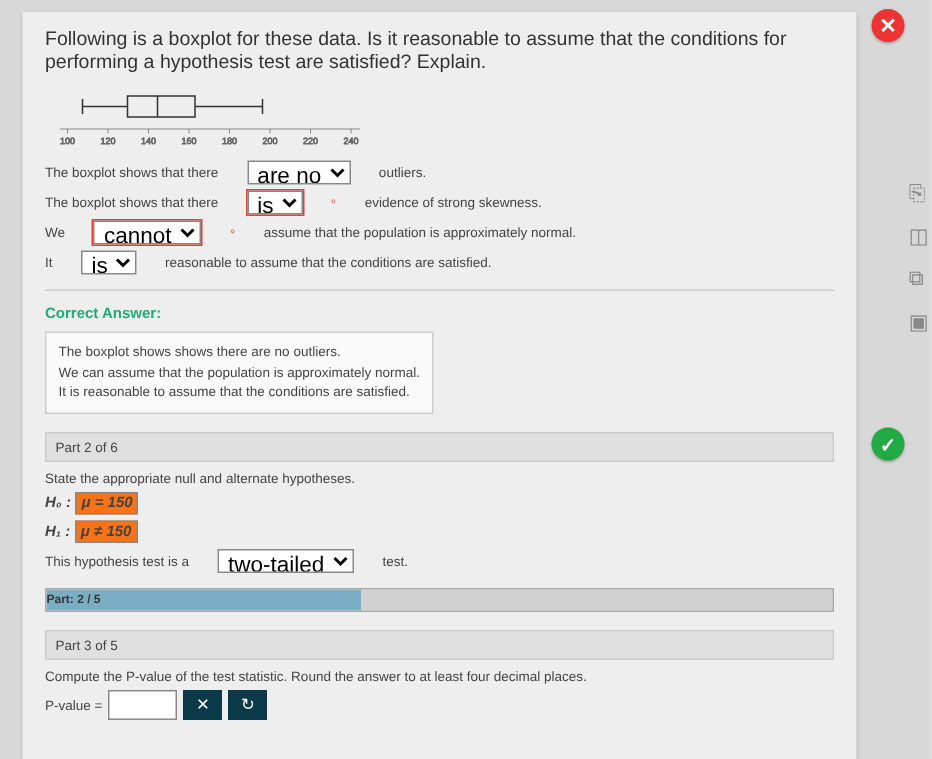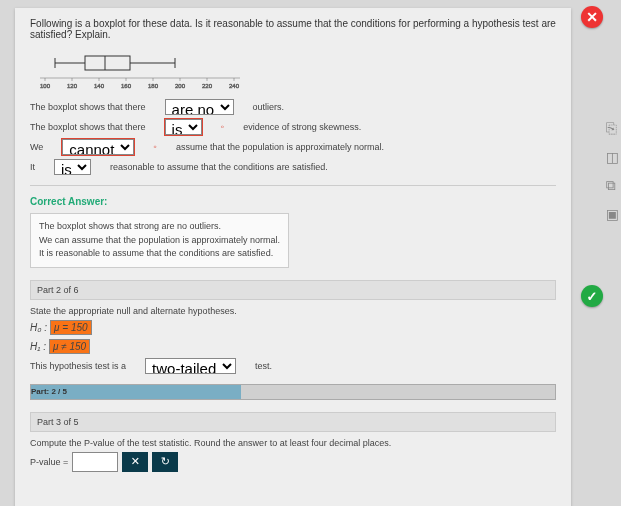--- a/index.html
+++ b/index.html
@@ -15,21 +15,21 @@
     position: relative;
   }
   .page {
     background: #eeeeee;
     margin: 8px 50px 8px 15px;
     padding: 10px 15px;
     box-shadow: 0 1px 3px rgba(0,0,0,0.2);
     min-height: 490px;
   }
   .question-text {
-    font-size: 10px;
+    font-size: 13px;
     color: #333;
     margin-bottom: 8px;
   }
   .boxplot-svg {
     width: 220px;
     height: 45px;
   }
   .stmt { margin: 4px 0; font-size: 9px; display:flex; align-items:center; flex-wrap:wrap; gap:19px;}
   select.inline {
     font-size: 15px;
@@ -51,21 +51,21 @@
     display:inline-block;
   }
   .part-header {
     background:#e0e0e0;
     border:1px solid #ccc;
     padding:4px 6px;
     font-size:9px;
     margin-top:12px;
     margin-bottom:6px;
   }
-  .hyp { font-style:italic; font-size:10px; margin:4px 0; display:flex; align-items:center; gap:3px;}
+  .hyp { font-style:italic; font-size:10px; margin:4px 0; display:flex; align-items:center; gap:3px;font-weight:bold;}
   .boxed { border:1px solid #888; padding:1px 3px; background:#f97316; }
   .progress-bar {
     height:14px;
     background: linear-gradient(to right, #7aaec4 0%, #7aaec4 40%, #d0d0d0 40%, #d0d0d0 100%);
     border:1px solid #aaa;
     margin-top:10px;
     display:flex;
     align-items:center;
     padding-left:0;
     font-size:8px;
@@ -176,21 +176,21 @@
   <div class="stmt">
     <span>It</span>
     <select class="inline"><option>is</option></select>
     <span>reasonable to assume that the conditions are satisfied.</span>
   </div>
 
   <hr class="sep">
 
   <div class="correct-header">Correct Answer:</div>
   <div class="answer-box">
-    <div>The boxplot shows that strong are no outliers.</div>
+    <div>The boxplot shows shows there are no outliers.</div>
     <div>We can assume that the population is approximately normal.</div>
     <div>It is reasonable to assume that the conditions are satisfied.</div>
   </div>
 
   <div class="part-header">Part 2 of 6</div>
   <div>State the appropriate null and alternate hypotheses.</div>
   <div class="hyp">
     <span>H₀ :</span>
     <span class="boxed">μ = 150</span>
   </div>

